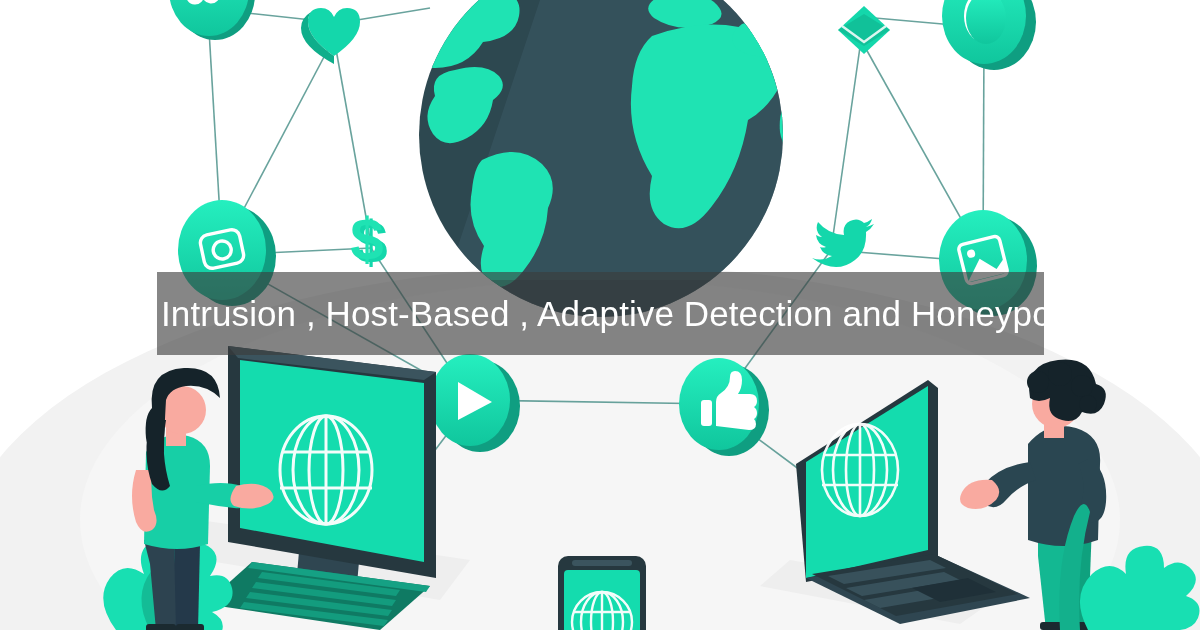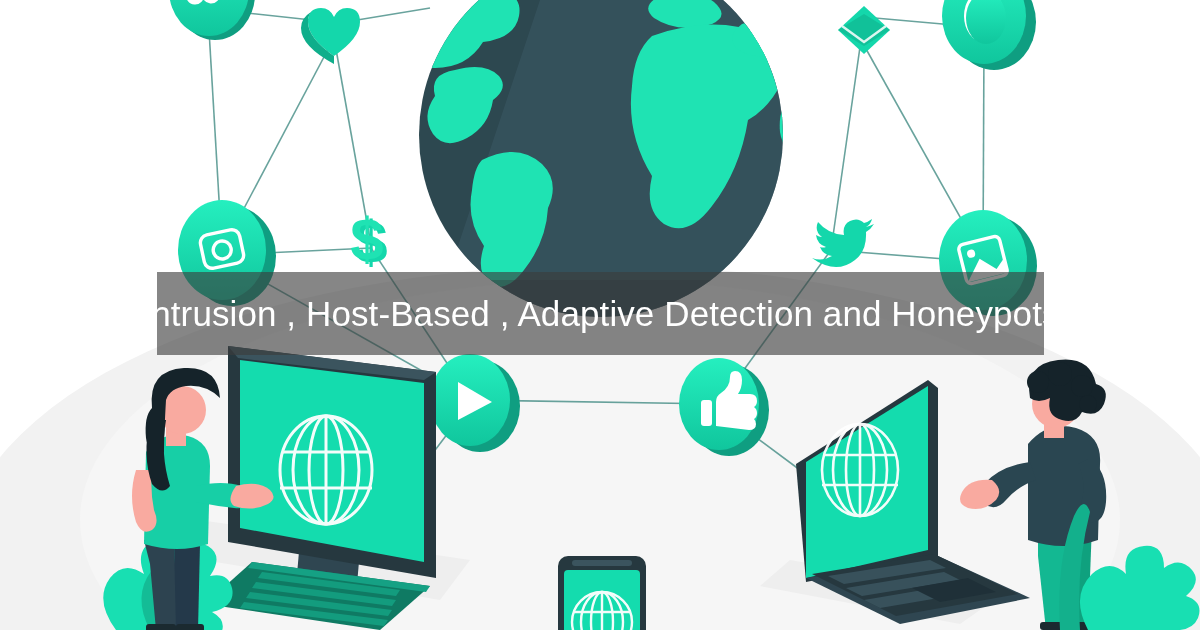--- a/index.html
+++ b/index.html
@@ -27,21 +27,21 @@
   
   #title-bar {
     position: absolute;
     left: 157px;
     top: 272px;
     width: 887px;
     height: 83px;
     background: rgba(60, 60, 60, 0.62);
     display: flex;
     align-items: center;
-    justify-content: center;
+    justify-content: flex-start;
     box-sizing: border-box;
     padding: 0 4px;
   }
   #title-text {
     color: #ffffff;
     font-family: "Liberation Sans", sans-serif;
     font-size: 35px;
     font-weight: 400;
     line-height: 1;
     letter-spacing: 0.1px;

